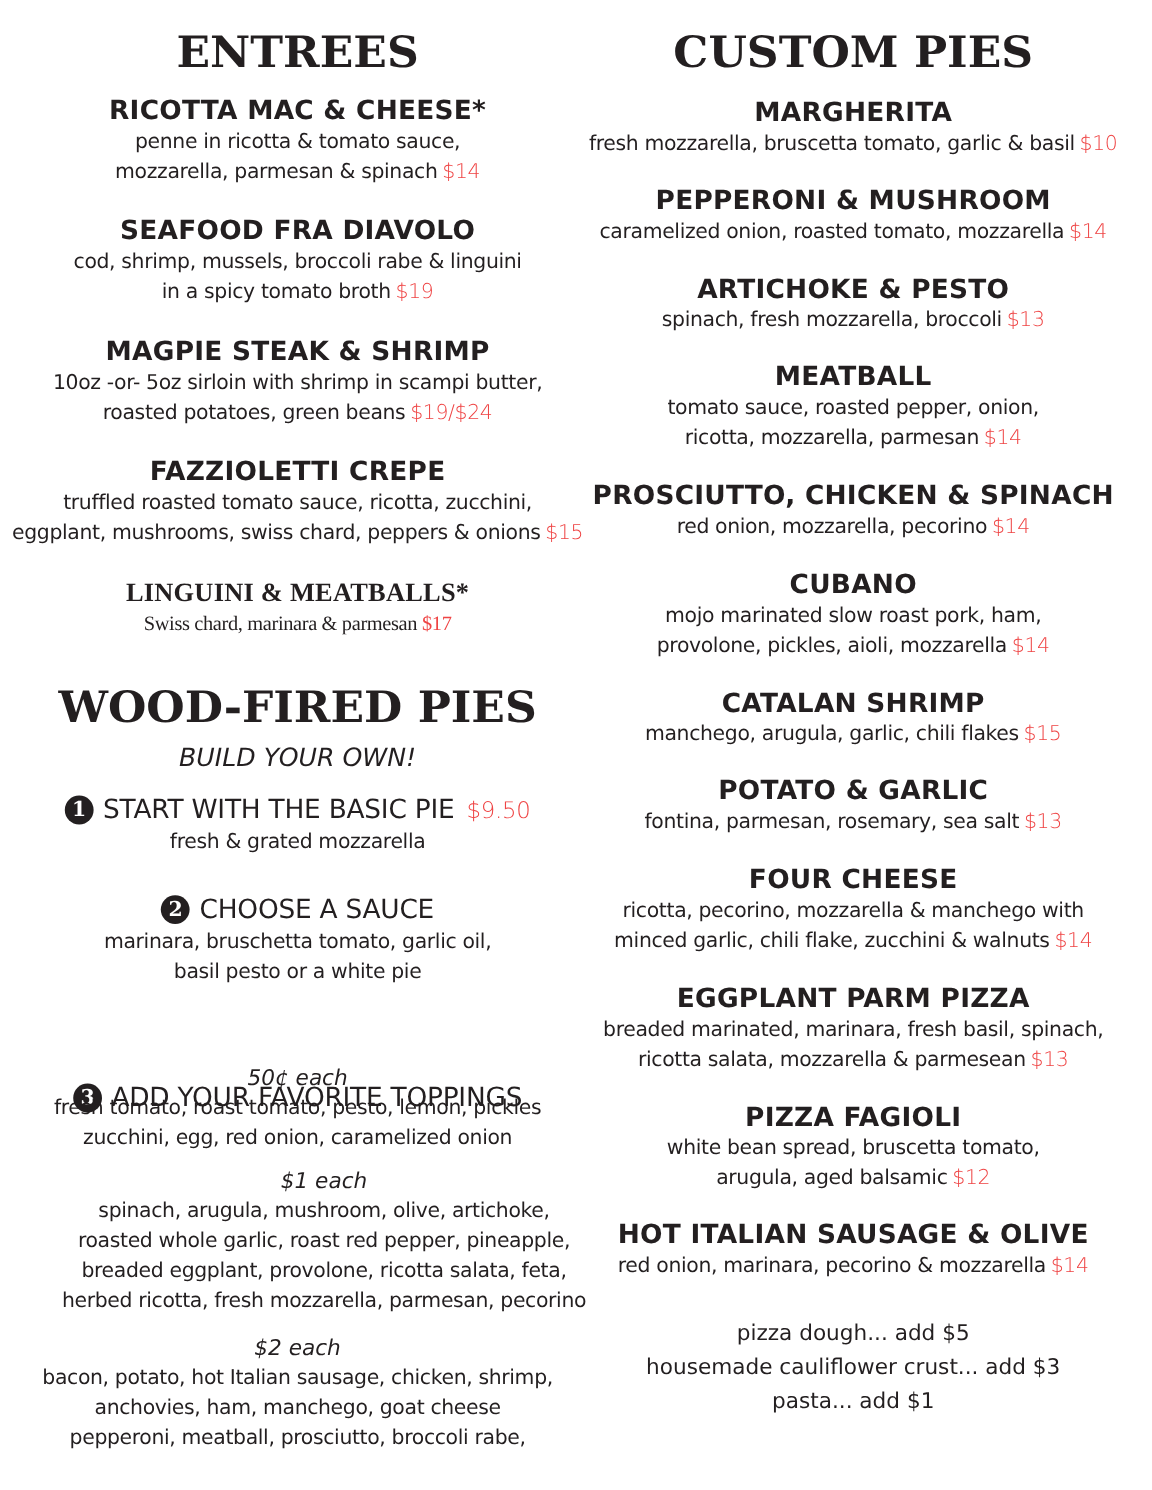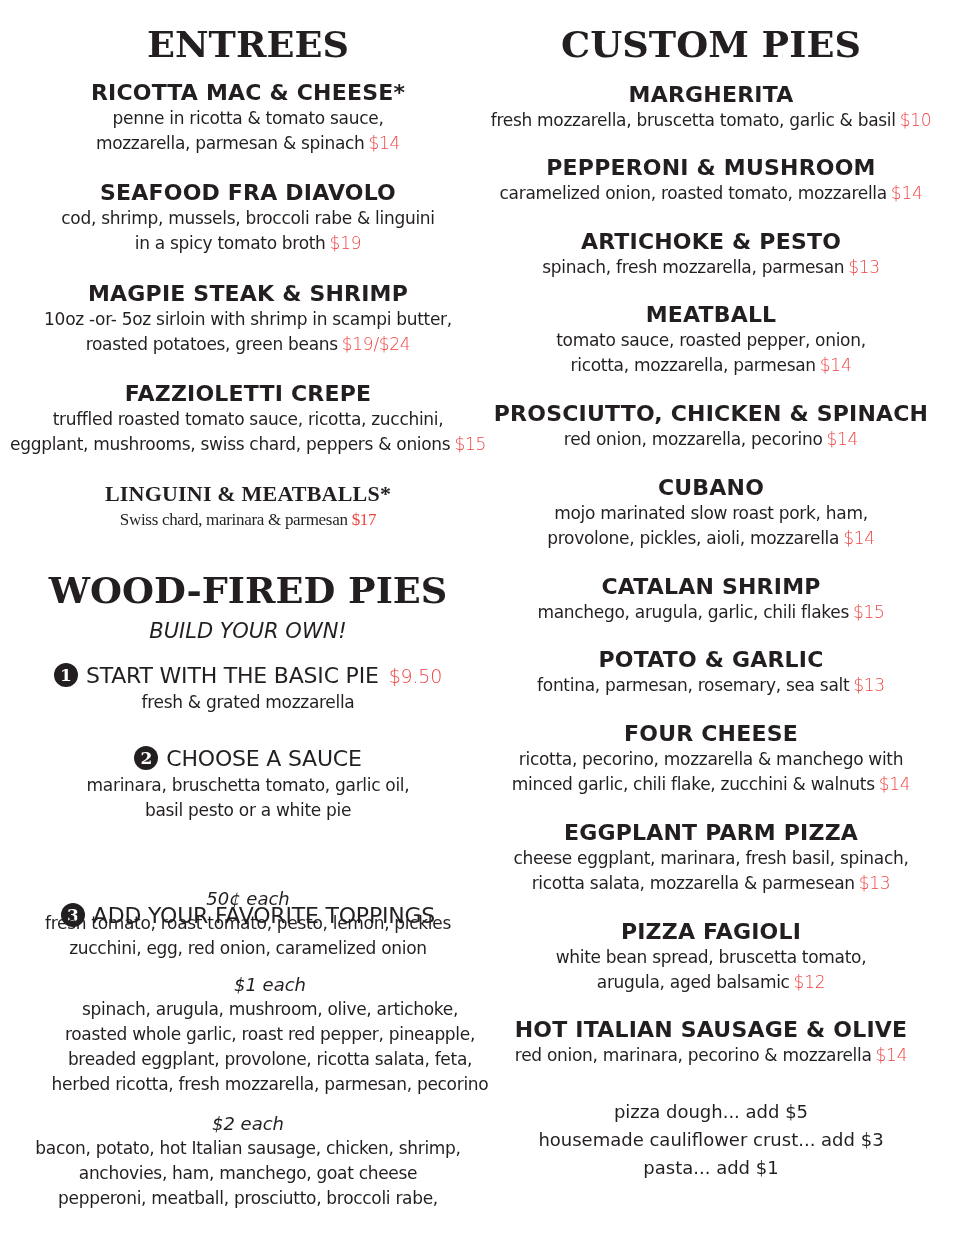--- a/index.html
+++ b/index.html
@@ -115,21 +115,21 @@
     <div class="desc"><span>fresh mozzarella, bruscetta tomato, garlic &amp; basil</span><span class="price">$10</span></div>
   </div>
 
   <div class="item" style="top:155px;">
     <div class="name">PEPPERONI &amp; MUSHROOM</div>
     <div class="desc"><span>caramelized onion, roasted tomato, mozzarella</span><span class="price">$14</span></div>
   </div>
 
   <div class="item" style="top:229px;">
     <div class="name">ARTICHOKE &amp; PESTO</div>
-    <div class="desc"><span>spinach, fresh mozzarella, parmesan</span><span class="price">$13</span></div>
+    <div class="desc"><span>spinach, fresh mozzarella, broccoli</span><span class="price">$13</span></div>
   </div>
 
   <div class="item" style="top:302px;">
     <div class="name">MEATBALL</div>
     <div class="desc">tomato sauce, roasted pepper, onion,</div>
     <div class="desc"><span>ricotta, mozzarella, parmesan</span><span class="price">$14</span></div>
   </div>
 
   <div class="item" style="top:401px;">
     <div class="name">PROSCIUTTO, CHICKEN &amp; SPINACH</div>
@@ -153,21 +153,21 @@
   </div>
 
   <div class="item" style="top:721px;">
     <div class="name">FOUR CHEESE</div>
     <div class="desc">ricotta, pecorino, mozzarella &amp; manchego with</div>
     <div class="desc"><span>minced garlic, chili flake, zucchini &amp; walnuts</span><span class="price">$14</span></div>
   </div>
 
   <div class="item" style="top:820px;">
     <div class="name">EGGPLANT PARM PIZZA</div>
-    <div class="desc">cheese eggplant, marinara, fresh basil, spinach,</div>
+    <div class="desc">breaded marinated, marinara, fresh basil, spinach,</div>
     <div class="desc"><span>ricotta salata, mozzarella &amp; parmesean</span><span class="price">$13</span></div>
   </div>
 
   <div class="item" style="top:919px;">
     <div class="name">PIZZA FAGIOLI</div>
     <div class="desc">white bean spread, bruscetta tomato,</div>
     <div class="desc"><span>arugula, aged balsamic</span><span class="price">$12</span></div>
   </div>
 
   <div class="item" style="top:1017px;">

